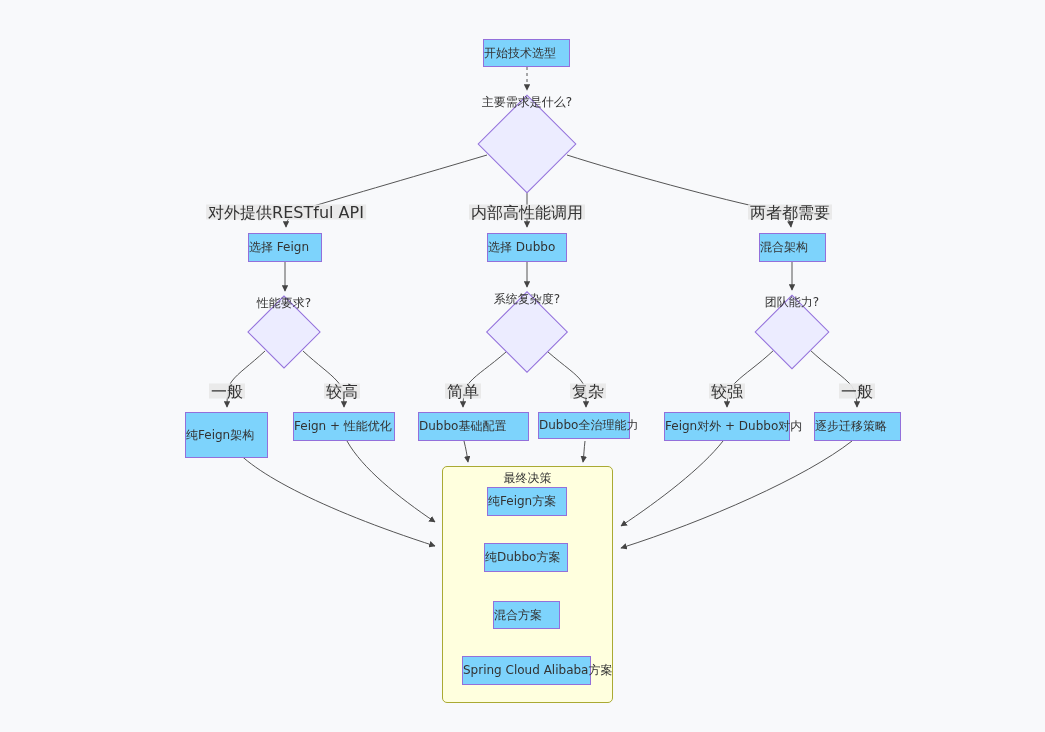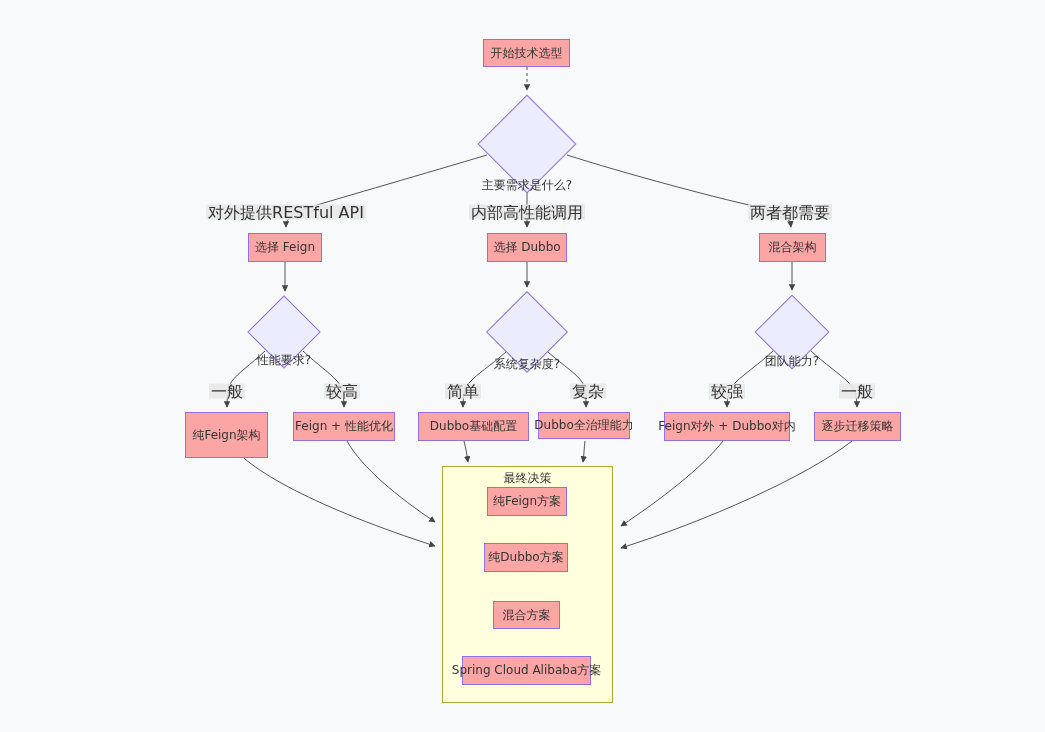--- a/index.html
+++ b/index.html
@@ -7,33 +7,33 @@
     background:#f8f9fb;
     font-family:"DejaVu Sans","Liberation Sans",sans-serif;
     color:#333333;
   }
   .canvas{position:relative;width:1045px;height:732px;overflow:hidden;background:#f8f9fb;}
   svg.edge-layer{position:absolute;left:0;top:0;z-index:2;}
   .edge-path{fill:none;stroke:#555555;stroke-width:1px;}
   .edge-path.dashed{stroke-dasharray:3 3;}
   .cluster{
     position:absolute;background:#ffffde;border:1px solid #aaaa33;
-    box-sizing:border-box;z-index:1;border-radius:0;
+    box-sizing:border-box;z-index:1;border-radius:5px;
   }
   .cluster-title{
     position:absolute;top:3px;left:0;right:0;text-align:center;
     font-size:12px;color:#333;z-index:2;
   }
   .node{
-    position:absolute;background:#fca5a5;border:1px solid #9370db;
-    box-sizing:border-box;display:flex;align-items:center;justify-content:center;
+    position:absolute;background:#7dd3fc;border:1px solid #9370db;
+    box-sizing:border-box;display:flex;align-items:center;
     font-size:12px;text-align:center;z-index:3;white-space:nowrap;
   }
   .diamond{
-    position:absolute;display:flex;align-items:flex-end;justify-content:center;z-index:3;
+    position:absolute;display:flex;align-items:flex-start;justify-content:center;z-index:3;
   }
   .dshape{
     position:absolute;left:50%;top:50%;
     transform:translate(-50%,-50%) rotate(45deg);
     background:#ececff;border:1px solid #9370db;box-sizing:border-box;
   }
   .dlabel{position:relative;font-size:12px;z-index:2;white-space:nowrap;}
   .edge-label{
     position:absolute;transform:translate(-50%,-50%);
     background:rgba(232,232,232,0.92);font-size:16px;line-height:15px;

